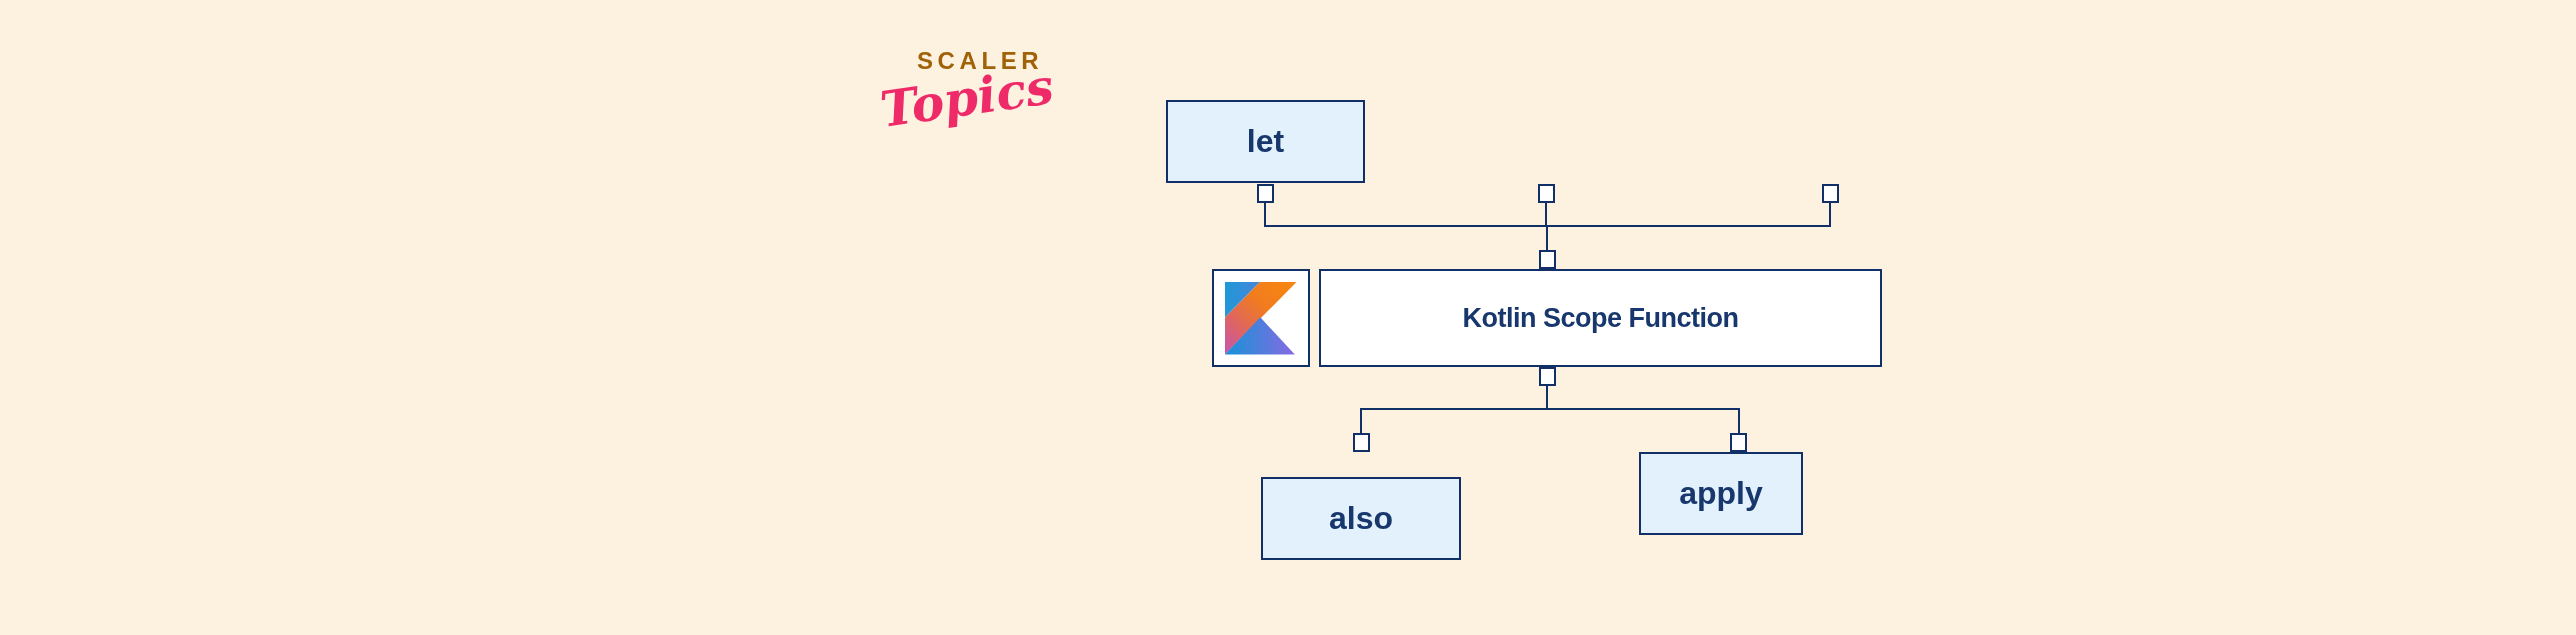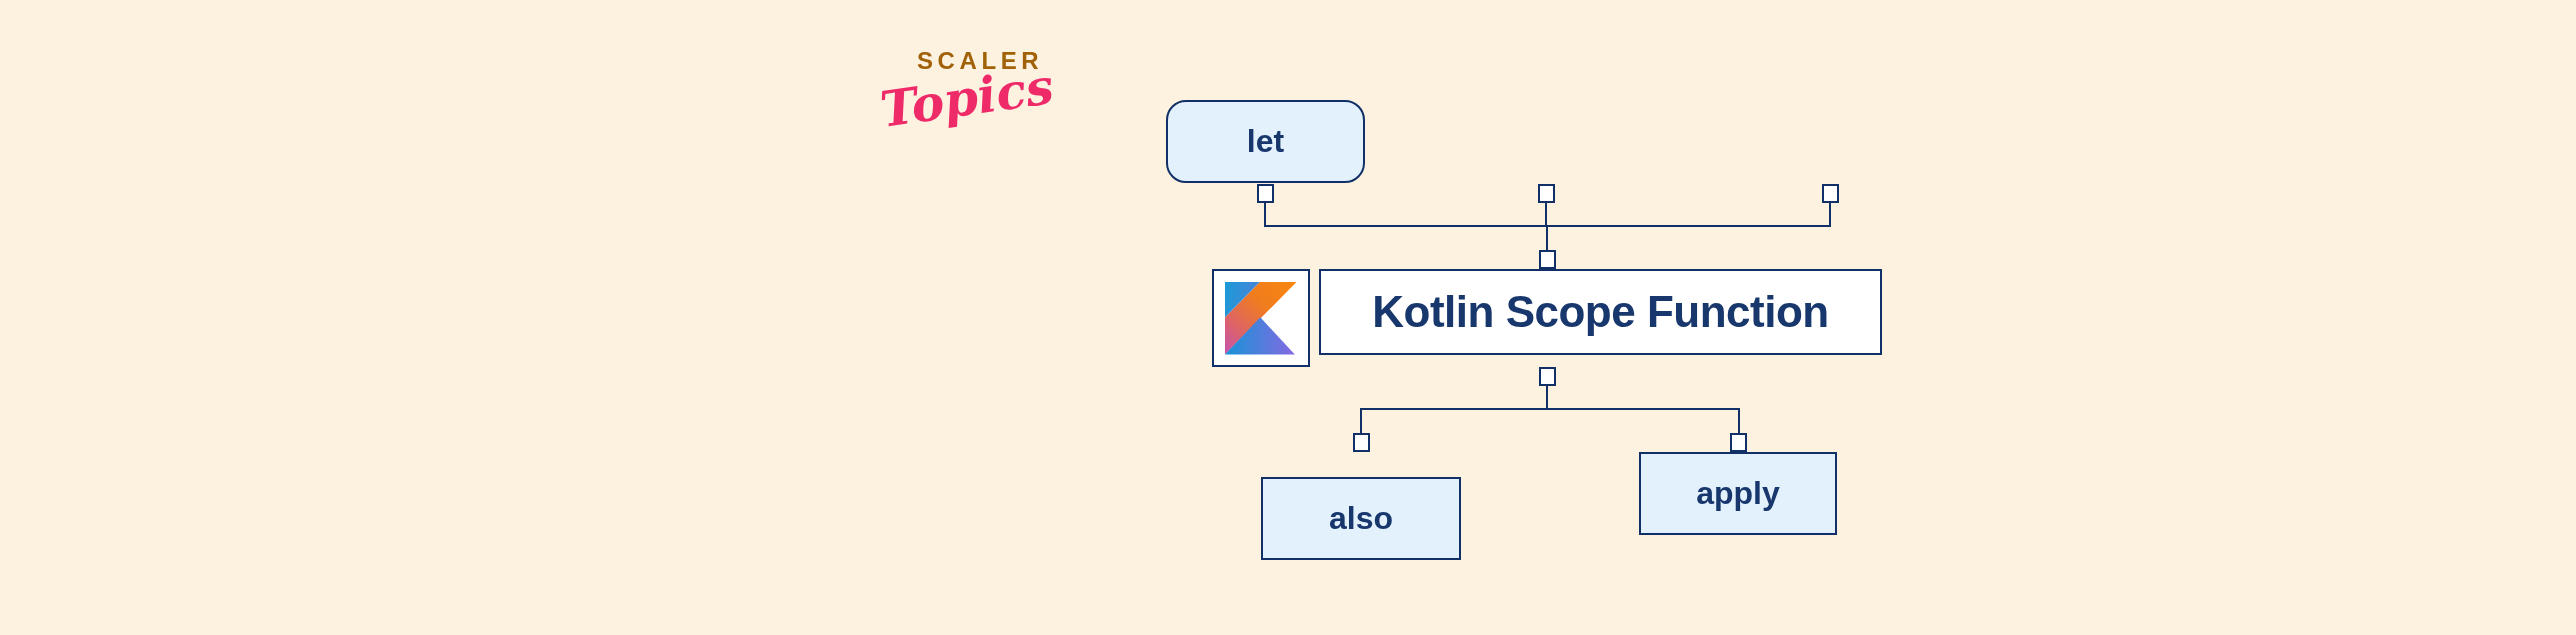--- a/index.html
+++ b/index.html
@@ -35,34 +35,34 @@
   .node {
     position: absolute;
     box-sizing: border-box;
     background: #e3f1fc;
     border: 2.1px solid #103067;
     display: flex; align-items: center; justify-content: center;
     color: #17376d;
     font-weight: 700;
     font-size: 32px;
   }
-  .node-let   { left: 1166px; top: 100px; width: 199px; height: 83px; border-radius: 20px; }
+  .node-let   { left: 1166px; top: 100px; width: 199px; height: 83px; }
   .node-run   { left: 1446px; top: 100px; width: 200px; height: 83px; }
   .node-with  { left: 1731px; top: 100px; width: 199px; height: 83px; }
   .node-also  { left: 1261px; top: 477px; width: 200px; height: 83px; }
-  .node-apply { left: 1639px; top: 452px; width: 198px; height: 83px; }
+  .node-apply { left: 1639px; top: 452px; width: 164px; height: 83px; }
 
   .node-kotlin-icon {
     left: 1212px; top: 269px; width: 98px; height: 98px;
     background: #ffffff;
   }
   .node-title {
-    left: 1319px; top: 269px; width: 563px; height: 86px;
+    left: 1319px; top: 269px; width: 563px; height: 98px;
     background: #ffffff;
-    font-size: 44px;
+    font-size: 27px;
     letter-spacing: -0.5px;
   }
 
   
   .klogo { position: relative; width: 72px; height: 73px; background: #ffffff; }
   .klogo .piece { position: absolute; inset: 0; }
   .k-band {
     clip-path: polygon(49% 0, 100% 0, 0 100%, 0 49%);
     background: linear-gradient(225deg, #f8870e 0%, #f07c1f 40%, #dd6464 72%, #c653b4 100%);
     z-index: 1;

